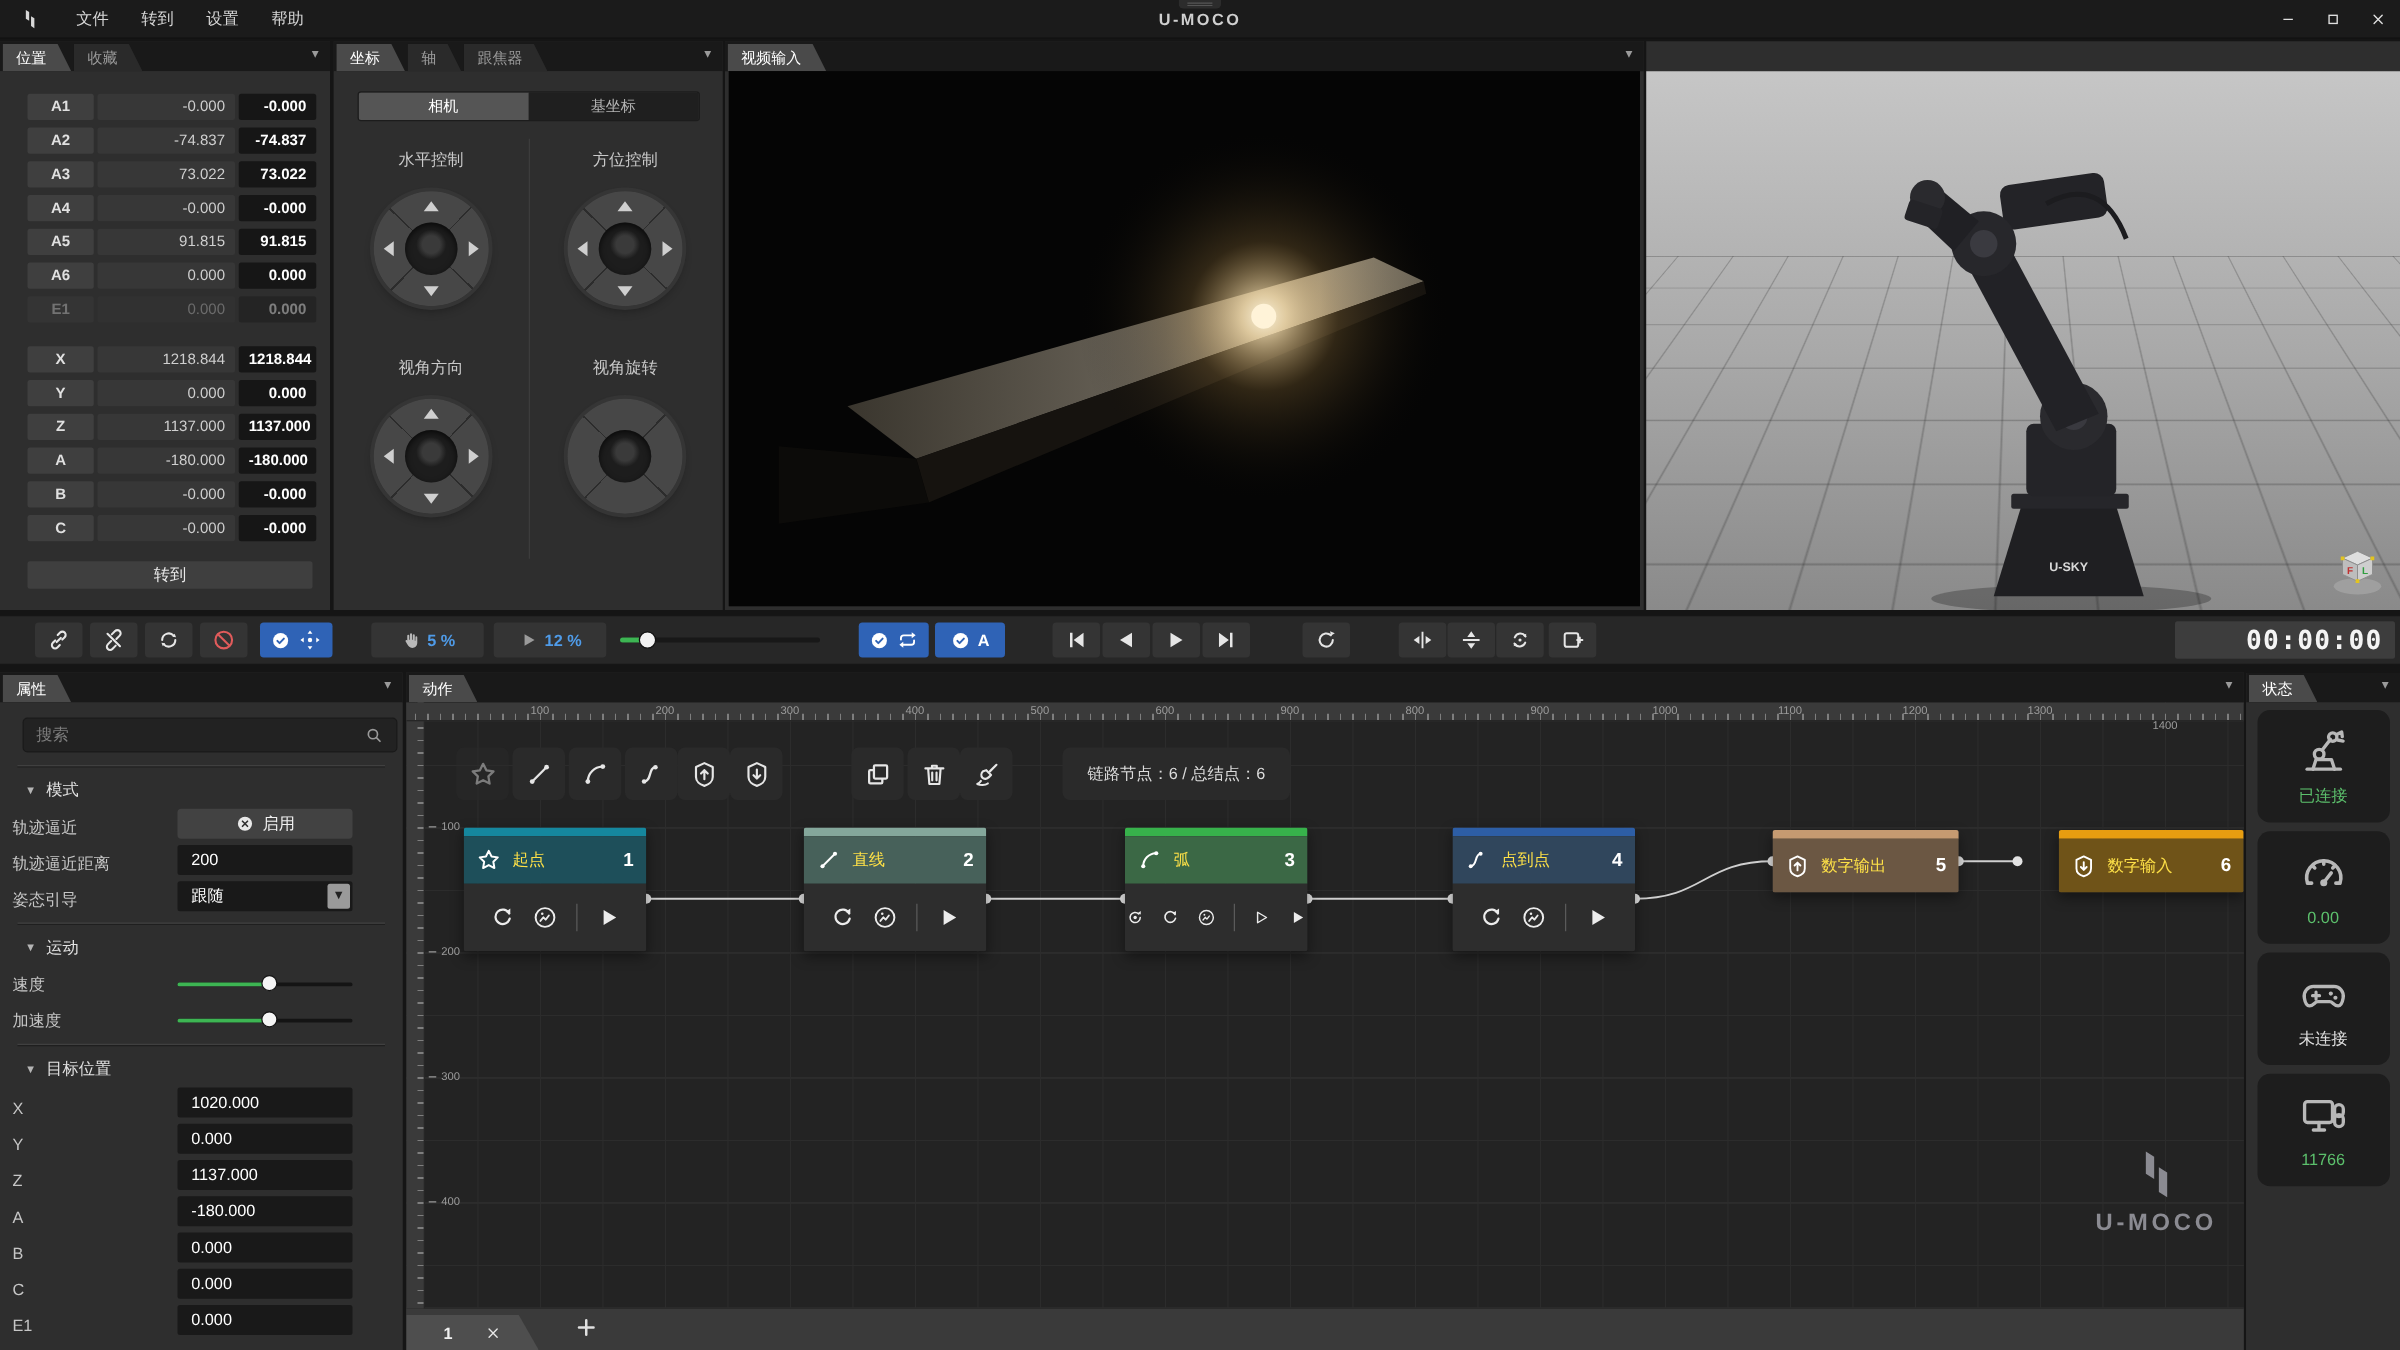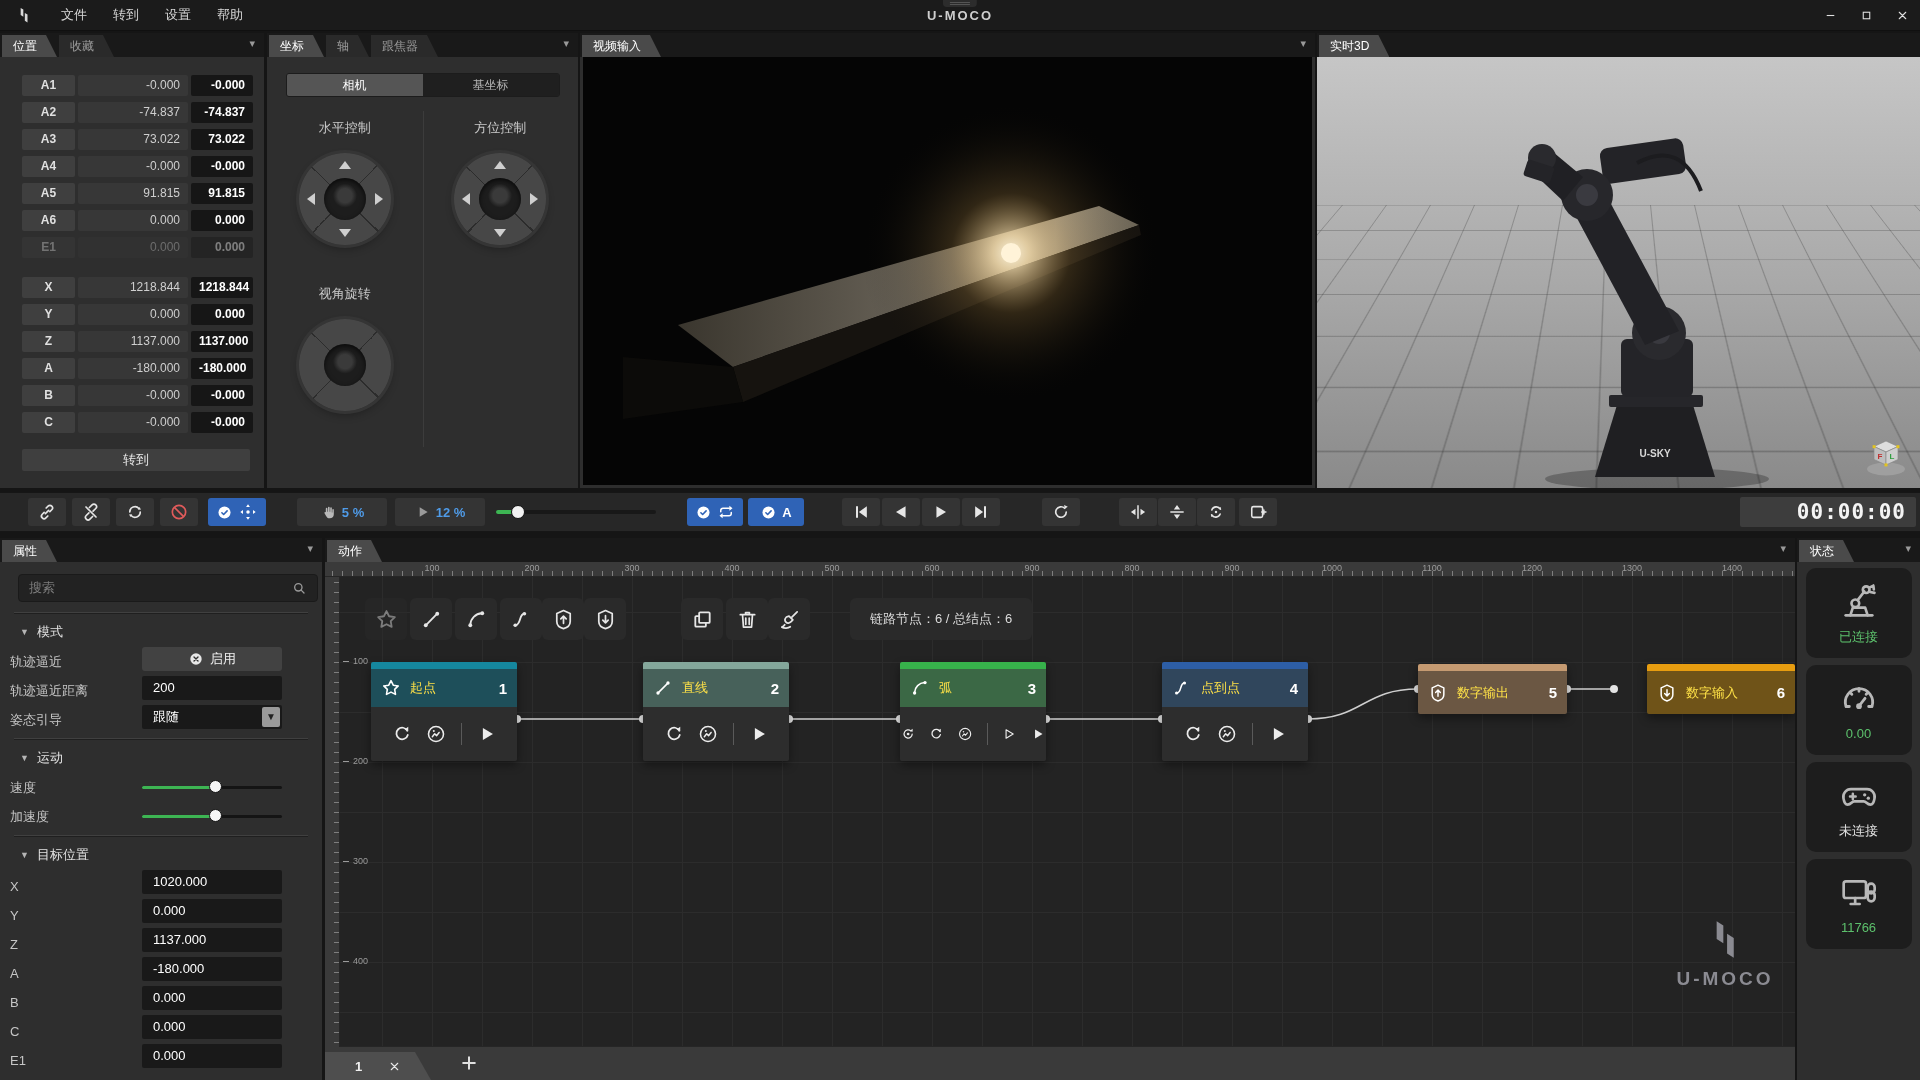--- a/index.html
+++ b/index.html
@@ -566,20 +566,30 @@
           <div class="dpad-label">方位控制</div>
           <div class="dpad">
             <span class="arr up"></span>
             <span class="arr right"></span>
             <span class="arr down"></span>
             <span class="arr left"></span>
             <div class="dcenter"></div>
           </div>
         </div>
 
+        <div class="dpad-block">
+          <div class="dpad-label">视角方向</div>
+          <div class="dpad">
+            <span class="arr up"></span>
+            <span class="arr right"></span>
+            <span class="arr down"></span>
+            <span class="arr left"></span>
+            <div class="dcenter"></div>
+          </div>
+        </div>
 
         <div class="dpad-block">
           <div class="dpad-label">视角旋转</div>
           <div class="dpad no-arrows">
 
             <div class="dcenter"></div>
           </div>
         </div>
 
     </div>
@@ -611,23 +621,20 @@
       <polygon points="95,268 516,149 556,168 150,310" fill="url(#beamtop)"></polygon>
       <polygon points="150,310 556,168 558,178 160,345" fill="#16130f"></polygon>
       <polygon points="40,300 150,310 160,345 40,362" fill="#0c0b09"></polygon>
       <circle cx="428" cy="196" r="150" fill="url(#flare)"></circle>
       <circle cx="428" cy="196" r="10" fill="#fff3d8"></circle>
     </svg>
   </div>
 </div>
 
 <div class="panel" id="panel-3d">
-  <div class="tabbar">
-    <div class="tab active">实时3D</div>
-  </div>
   <div id="view3d">
     <div id="floor3d"></div>
     <svg id="robot-svg" width="270" height="390" viewBox="0 0 270 390">
       <ellipse cx="140" cy="374" rx="112" ry="11" fill="rgba(0,0,0,.25)"></ellipse>
       <polygon points="78,372 198,372 176,300 100,300" fill="#1f1f22"></polygon>
       <rect x="92" y="290" width="94" height="12" rx="2" fill="#26262a"></rect>
       <rect x="104" y="234" width="72" height="58" rx="6" fill="#242428"></rect>
       <circle cx="142" cy="228" r="27" fill="#2a2a2e"></circle>
       <circle cx="142" cy="228" r="11" fill="#39393f"></circle>
       <polygon points="128,240 162,226 86,84 54,102" fill="#222226"></polygon>
@@ -883,21 +890,21 @@
         <span class="rx-label" style="left: 407px;">400</span>
         <span class="rx-label" style="left: 507px;">500</span>
         <span class="rx-label" style="left: 607px;">600</span>
         <span class="rx-label" style="left: 707px;">900</span>
         <span class="rx-label" style="left: 807px;">800</span>
         <span class="rx-label" style="left: 907px;">900</span>
         <span class="rx-label" style="left: 1007px;">1000</span>
         <span class="rx-label" style="left: 1107px;">1100</span>
         <span class="rx-label" style="left: 1207px;">1200</span>
         <span class="rx-label" style="left: 1307px;">1300</span>
-        <span class="rx-label" style="left: 1407px;">1400</span>
+        <span class="rx-label" style="left: 1407px; margin-top: 12px;">1400</span>
       </div>
     <div id="ruler-y"></div>
     <svg id="wires" width="1470" height="485">
         <path d="M192 157 L 318 157" stroke="#cfcfcf" stroke-width="1.5" fill="none"></path>
         <circle cx="192" cy="157" r="4" fill="#e3e3e3"></circle>
         <circle cx="318" cy="157" r="4" fill="#e3e3e3"></circle>
         <path d="M464 157 L 575 157" stroke="#cfcfcf" stroke-width="1.5" fill="none"></path>
         <circle cx="464" cy="157" r="4" fill="#e3e3e3"></circle>
         <circle cx="575" cy="157" r="4" fill="#e3e3e3"></circle>
         <path d="M721 157 L 837 157" stroke="#cfcfcf" stroke-width="1.5" fill="none"></path>

